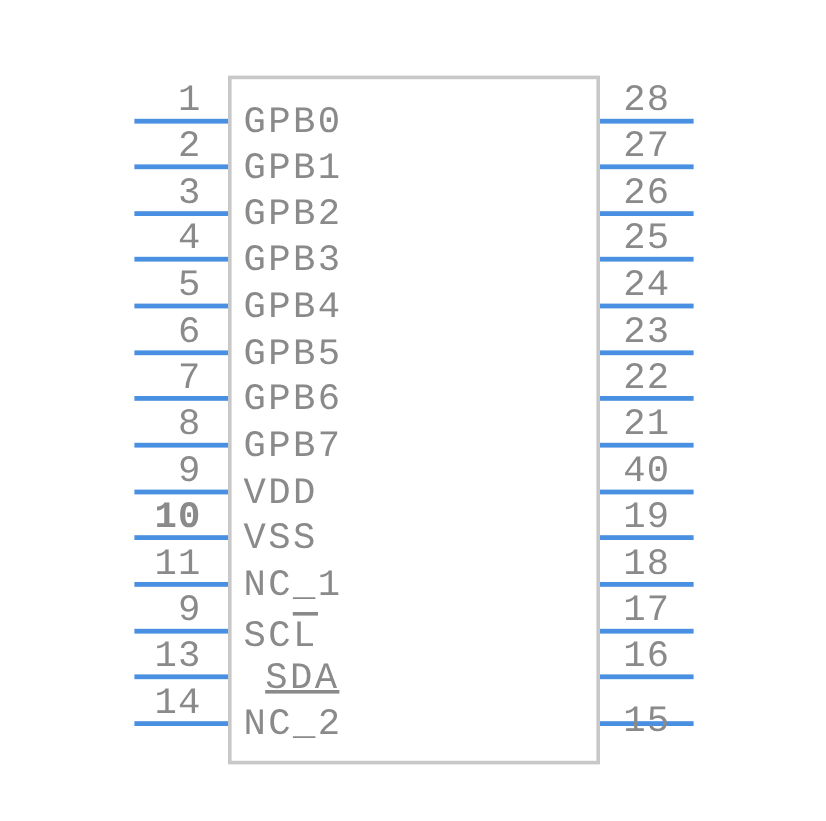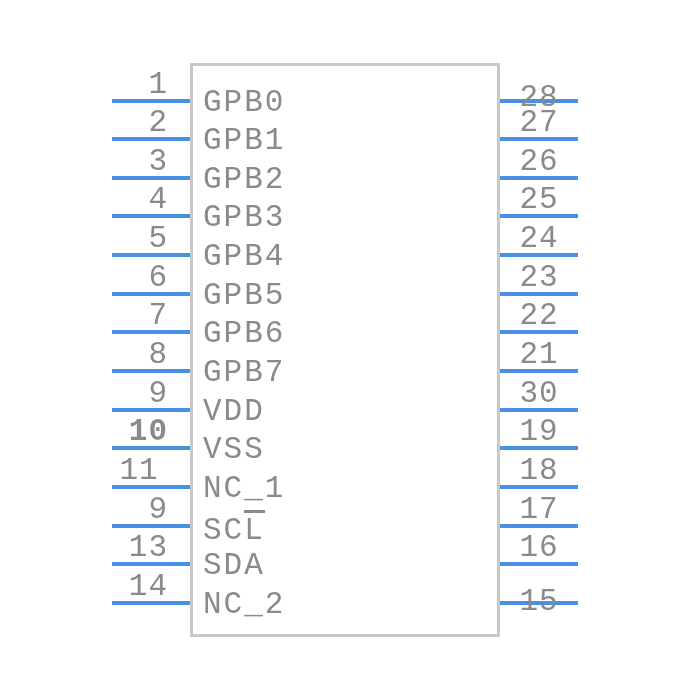--- a/index.html
+++ b/index.html
@@ -101,41 +101,41 @@
         <div class="pin-number left" style="left: 110px; width: 58px; top: 379px;">9</div>
         <div class="pin-label left" style="left: 203px; top: 394px; text-align: right;">VDD</div>
       </div>
       <div class="pin" style="position: absolute;">
         <div class="pin-line" style="left: 112px; top: 446px; width: 78px; height: 4px;"></div>
         <div class="pin-number left" style="left: 110px; width: 58px; top: 417px; font-weight: bold;">10</div>
         <div class="pin-label left" style="left: 203px; top: 432px;">VSS</div>
       </div>
       <div class="pin" style="position: absolute;">
         <div class="pin-line" style="left: 112px; top: 485px; width: 78px; height: 4px;"></div>
-        <div class="pin-number left" style="left: 110px; width: 58px; top: 456px; text-align: center;">11</div>
+        <div class="pin-number left" style="left: 110px; width: 58px; top: 456px;">11</div>
         <div class="pin-label left" style="left: 203px; top: 471px;">NC_1</div>
       </div>
       <div class="pin" style="position: absolute;">
         <div class="pin-line" style="left: 112px; top: 524px; width: 78px; height: 4px;"></div>
         <div class="pin-number left" style="left: 110px; width: 58px; top: 495px;">9</div>
         <div class="pin-label left" style="left: 203px; top: 510px;"><span>SC</span><span class="ov">L</span></div>
       </div>
       <div class="pin" style="position: absolute;">
         <div class="pin-line" style="left: 112px; top: 562px; width: 78px; height: 4px;"></div>
         <div class="pin-number left" style="left: 110px; width: 58px; top: 533px;">13</div>
-        <div class="pin-label left" style="left: 203px; top: 548px;">SDA</div>
+        <div class="pin-label left" style="left: 221px; top: 548px; text-decoration: underline;">SDA</div>
       </div>
       <div class="pin" style="position: absolute;">
         <div class="pin-line" style="left: 112px; top: 601px; width: 78px; height: 4px;"></div>
         <div class="pin-number left" style="left: 110px; width: 58px; top: 572px;">14</div>
         <div class="pin-label left" style="left: 203px; top: 587px;">NC_2</div>
       </div>
       <div class="pin" style="position: absolute;">
         <div class="pin-line" style="left: 500px; top: 99px; width: 78px; height: 4px;"></div>
-        <div class="pin-number right" style="left: 500px; width: 78px; top: 70px; margin-top: 13px;">28</div>
+        <div class="pin-number right" style="left: 500px; width: 78px; top: 70px;">28</div>
       </div>
       <div class="pin" style="position: absolute;">
         <div class="pin-line" style="left: 500px; top: 137px; width: 78px; height: 4px;"></div>
         <div class="pin-number right" style="left: 500px; width: 78px; top: 108px;">27</div>
       </div>
       <div class="pin" style="position: absolute;">
         <div class="pin-line" style="left: 500px; top: 176px; width: 78px; height: 4px;"></div>
         <div class="pin-number right" style="left: 500px; width: 78px; top: 147px;">26</div>
       </div>
       <div class="pin" style="position: absolute;">
@@ -153,21 +153,21 @@
       <div class="pin" style="position: absolute;">
         <div class="pin-line" style="left: 500px; top: 330px; width: 78px; height: 4px;"></div>
         <div class="pin-number right" style="left: 500px; width: 78px; top: 301px;">22</div>
       </div>
       <div class="pin" style="position: absolute;">
         <div class="pin-line" style="left: 500px; top: 369px; width: 78px; height: 4px;"></div>
         <div class="pin-number right" style="left: 500px; width: 78px; top: 340px;">21</div>
       </div>
       <div class="pin" style="position: absolute;">
         <div class="pin-line" style="left: 500px; top: 408px; width: 78px; height: 4px;"></div>
-        <div class="pin-number right" style="left: 500px; width: 78px; top: 379px;">30</div>
+        <div class="pin-number right" style="left: 500px; width: 78px; top: 379px;">40</div>
       </div>
       <div class="pin" style="position: absolute;">
         <div class="pin-line" style="left: 500px; top: 446px; width: 78px; height: 4px;"></div>
         <div class="pin-number right" style="left: 500px; width: 78px; top: 417px;">19</div>
       </div>
       <div class="pin" style="position: absolute;">
         <div class="pin-line" style="left: 500px; top: 485px; width: 78px; height: 4px;"></div>
         <div class="pin-number right" style="left: 500px; width: 78px; top: 456px;">18</div>
       </div>
       <div class="pin" style="position: absolute;">

